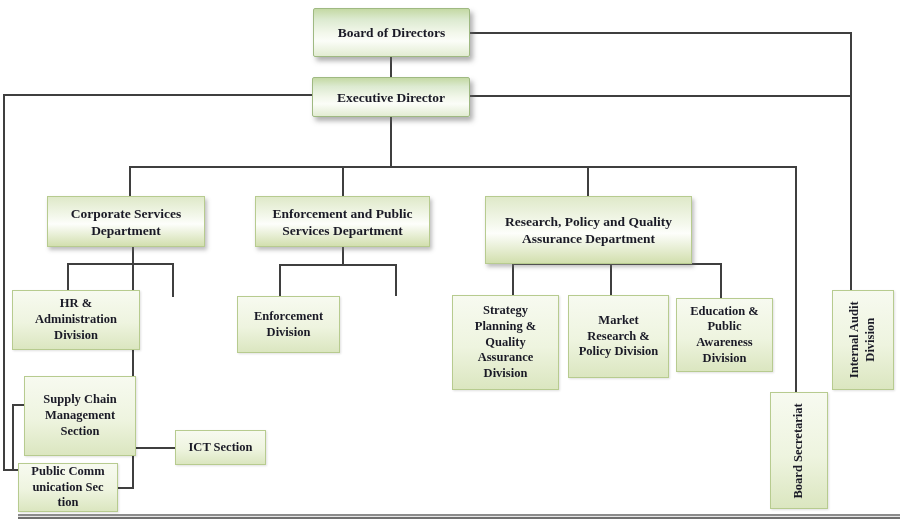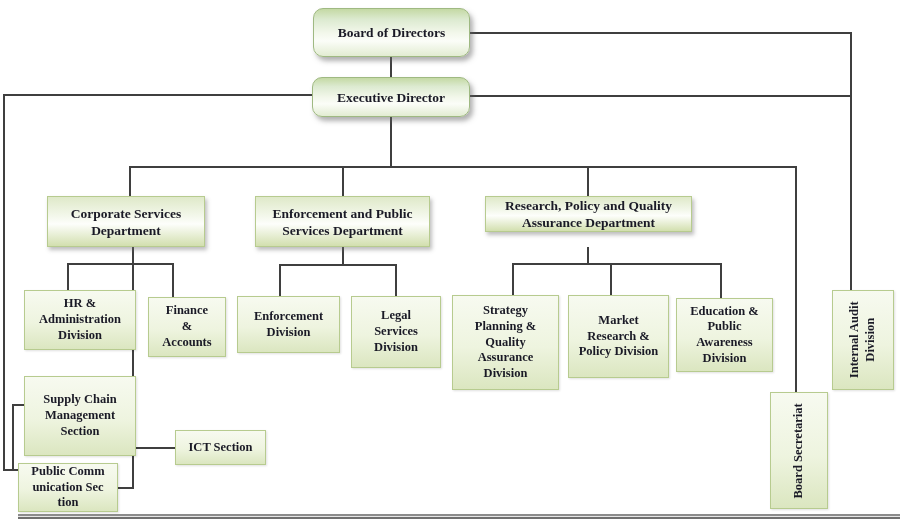--- a/index.html
+++ b/index.html
@@ -28,21 +28,21 @@
     border:1px solid var(--node-border);
     background:linear-gradient(180deg,#f7faf0 0%,#eef4df 55%,#dbe6c0 100%);
     box-shadow:1px 1px 2px rgba(0,0,0,0.12);
   }
   .lg{font-size:13.5px;}
   .dept{
     background:linear-gradient(180deg,#dfe9c9 0%,#f4f8ec 40%,#fdfefb 55%,#d2dfae 100%);
     box-shadow:2px 3px 4px rgba(110,110,110,0.45);
   }
   .rounded{
-    border-radius:10px;border:1px solid var(--rounded-border);
+    border-radius:2px;border:1px solid var(--rounded-border);
     background:linear-gradient(180deg,#c4d9a4 0%,#dcead0 22%,#f2f7ea 50%,#fbfdf8 68%,#e2ecd2 100%);
     box-shadow:3px 4px 5px rgba(100,100,100,0.5);
   }
   .vtext{transform:rotate(-90deg);text-align:center;flex:none;}
   .breakword{word-break:break-all;align-items:center;}
   .bottom-rule{
     position:absolute;left:18px;top:514px;width:882px;height:5px;
     background:linear-gradient(180deg,#8c8c8c 0 30%,#e6e6e6 30% 60%,#707070 60% 100%);
   }
 </style>
@@ -91,39 +91,33 @@
   </div>
 
   <div class="node dept lg" style="left:47px;top:196px;width:158px;height:51px;padding:0 20px">
     <span>Corporate Services Department</span>
   </div>
 
   <div class="node dept lg" style="left:255px;top:196px;width:175px;height:51px;padding:0 8px">
     <span>Enforcement and Public Services Department</span>
   </div>
 
-  <div class="node dept lg" style="left:485px;top:196px;width:207px;height:36px;padding:16px 8px">
+  <div class="node dept lg" style="left:485px;top:196px;width:207px;height:68px;padding:16px 8px">
     <span>Research, Policy and Quality Assurance Department</span>
   </div>
 
-  <div class="node" style="left:24px;top:290px;width:112px;height:60px;padding:0 6px">
+  <div class="node" style="left:12px;top:290px;width:128px;height:60px;padding:0 6px">
     <span>HR &amp; Administration Division</span>
   </div>
 
-  <div class="node" style="left:148px;top:297px;width:78px;height:60px;padding:0 13px">
-    <span>Finance &amp; Accounts</span>
-  </div>
 
   <div class="node" style="left:237px;top:296px;width:103px;height:57px;padding:0 5px">
     <span>Enforcement Division</span>
   </div>
 
-  <div class="node" style="left:351px;top:296px;width:90px;height:72px;padding:0 14px">
-    <span>Legal Services Division</span>
-  </div>
 
   <div class="node" style="left:452px;top:295px;width:107px;height:95px;padding:0 7px">
     <span>Strategy Planning &amp; Quality Assurance Division</span>
   </div>
 
   <div class="node" style="left:568px;top:295px;width:101px;height:83px;padding:0 7px">
     <span>Market Research &amp; Policy Division</span>
   </div>
 
   <div class="node" style="left:676px;top:298px;width:97px;height:74px;padding:0 5px">

